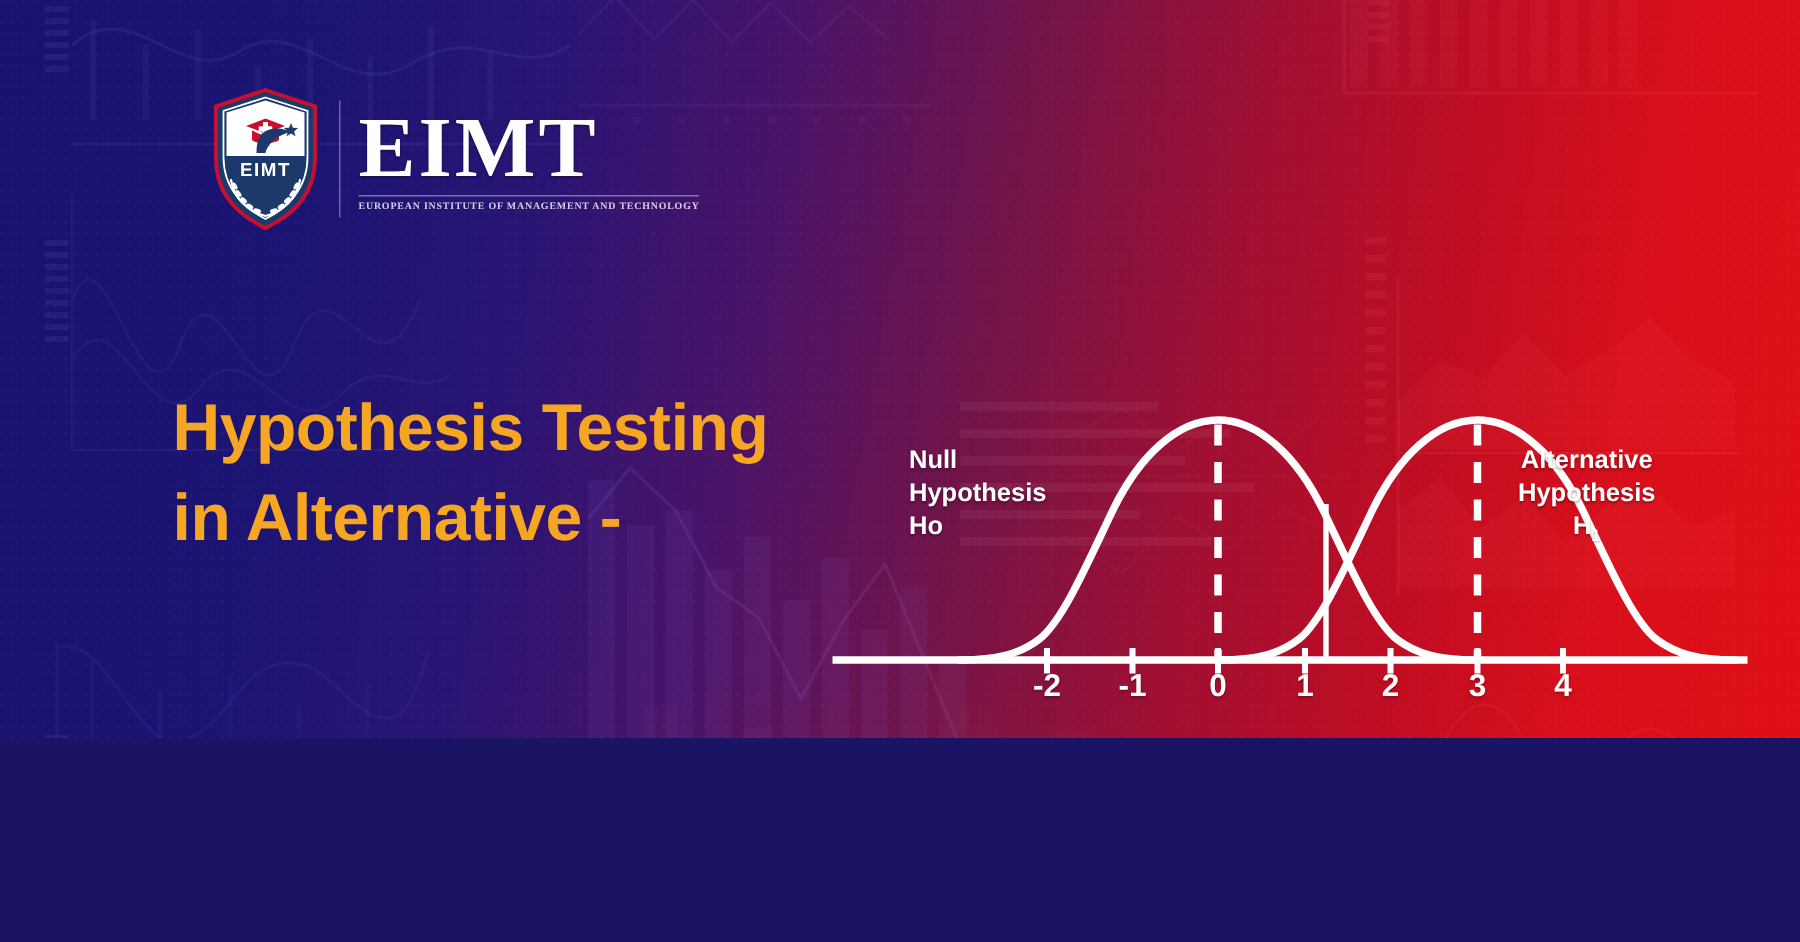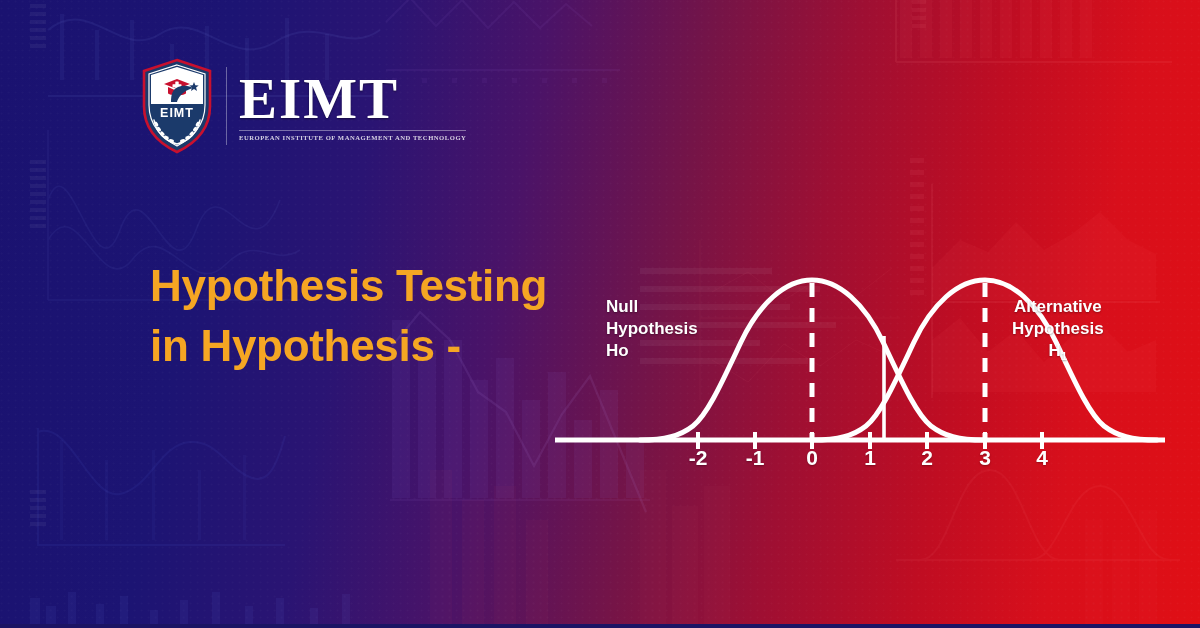--- a/index.html
+++ b/index.html
@@ -5,21 +5,21 @@
   * { margin:0; padding:0; box-sizing:border-box; }
   html,body { width:1200px; height:628px; overflow:hidden; }
   body {
     font-family:"Liberation Sans", sans-serif;
     background:#1b1464;
     position:relative;
   }
 
   #banner {
     position:absolute; inset:0;
-    width:1200px; height:624px;
+    width:1200px; height:492px;
     overflow:hidden;
     background:
       linear-gradient(100deg,
         #1a1270 0%,
         #1c1473 18%,
         #2a1473 30%,
         #4a1368 42%,
         #751447 55%,
         #9e0f33 66%,
         #c00d22 78%,
@@ -67,21 +67,21 @@
   #headline {
     position:absolute; left:115px; top:256px;
     width:500px;
   }
   .hl-line {
     font-size:44px; font-weight:700;
     line-height:60px;
     letter-spacing:-.3px;
     white-space:nowrap;
   }
-  .hl-accent { color:#f5a623;margin-left:35px; }
+  .hl-accent { color:#f5a623; }
   .hl-white  { color:#ffffff; }
 
   
   #chart-area {
     position:absolute; left:545px; top:250px;
     width:640px; height:235px;
   }
   #chart-area svg { display:block; }
 
   .curve-label {
@@ -357,21 +357,21 @@
 
     <div id="logo-text-block">
       <div id="logo-word">EIMT</div>
       <div id="logo-rule"></div>
       <div id="logo-sub">EUROPEAN INSTITUTE OF MANAGEMENT AND TECHNOLOGY</div>
     </div>
   </div>
 
   <div id="headline">
     <div class="hl-line hl-accent">Hypothesis Testing</div>
-    <div class="hl-line hl-accent">in Hypothesis -</div>
+    <div class="hl-line hl-accent">in Alternative -</div>
   </div>
 
   <div id="chart-area">
     <svg width="640" height="235" viewBox="0 0 640 235" xmlns="http://www.w3.org/2000/svg">
 
       <line x1="10" y1="190" x2="620" y2="190" stroke="#ffffff" stroke-width="5" stroke-linecap="butt"></line>
 
       <g stroke="#ffffff" stroke-width="4">
         <line x1="153" y1="182" x2="153" y2="199"></line>
         <line x1="210" y1="182" x2="210" y2="199"></line>

